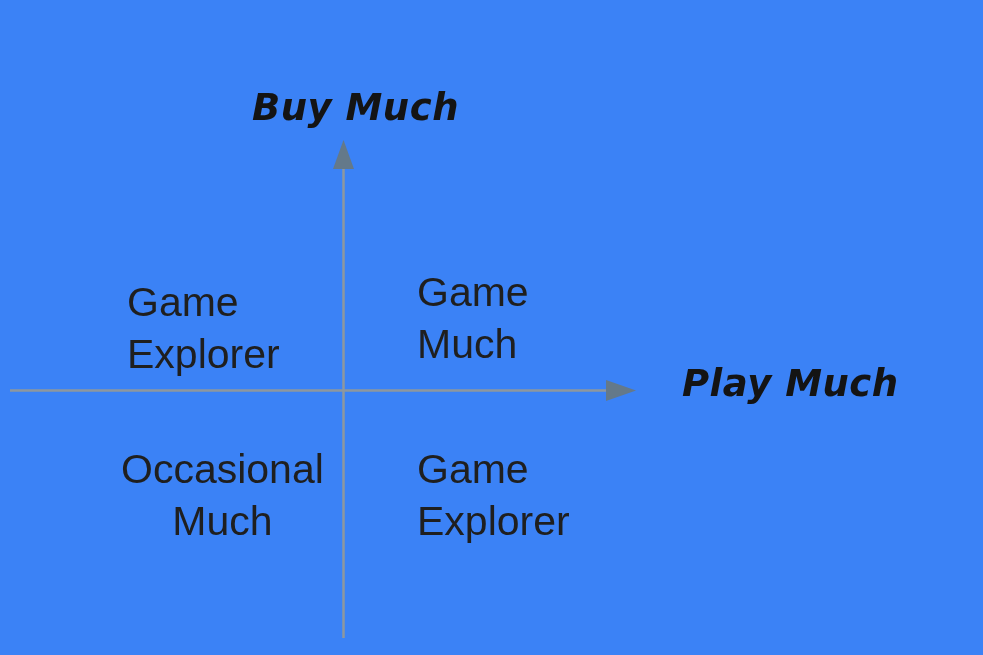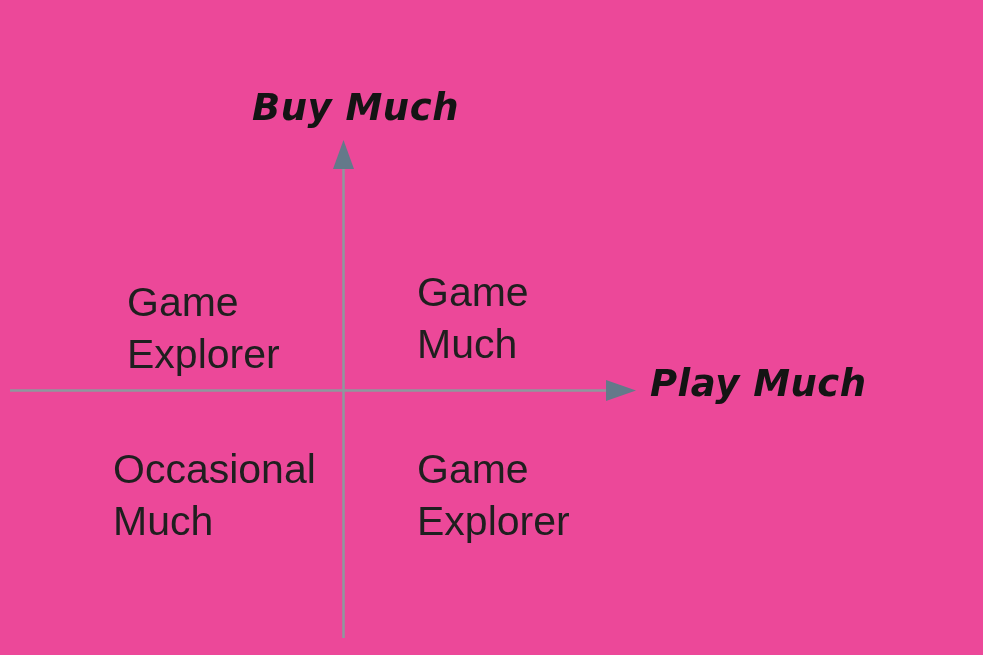--- a/index.html
+++ b/index.html
@@ -4,21 +4,21 @@
 <style>
   html, body {
     margin: 0;
     padding: 0;
     background: #ffffff;
   }
   .canvas {
     position: relative;
     width: 983px;
     height: 655px;
-    background: #ec4899;
+    background: #3b82f6;
     overflow: hidden;
     font-family: "Liberation Sans", sans-serif;
   }
   .axes-svg {
     position: absolute;
     left: 0;
     top: 0;
     width: 983px;
     height: 655px;
   }
@@ -26,34 +26,34 @@
     position: absolute;
     font-family: "DejaVu Sans", sans-serif;
     font-style: italic;
     font-weight: 600;
     font-size: 37px;
     color: #141414;
     white-space: nowrap;
     letter-spacing: 0.5px;
   }
   .axis-label--y { left: 252px; top: 86px; }
-  .axis-label--x { left: 650px; top: 362px; }
+  .axis-label--x { left: 682px; top: 362px; }
   .quad-label {
     position: absolute;
     font-family: "Liberation Sans", sans-serif;
     font-weight: 300;
     font-size: 41px;
     line-height: 52px;
     color: #1f1f1f;
     white-space: nowrap;
   }
   .quad-label span { display: block; }
   .quad-label--tl { left: 127px; top: 276px; }
   .quad-label--tr { left: 417px; top: 266px; }
-  .quad-label--bl { left: 113px; top: 443px; }
+  .quad-label--bl { left: 121px; top: 443px; text-align: center; }
   .quad-label--br { left: 417px; top: 443px; }
 </style>
 </head>
 <body>
 
 <div class="canvas">
 
   <svg class="axes-svg" viewBox="0 0 983 655" xmlns="http://www.w3.org/2000/svg">
 
     <line x1="343.5" y1="164" x2="343.5" y2="638" stroke-width="2.5" stroke="#8e979e"></line>

